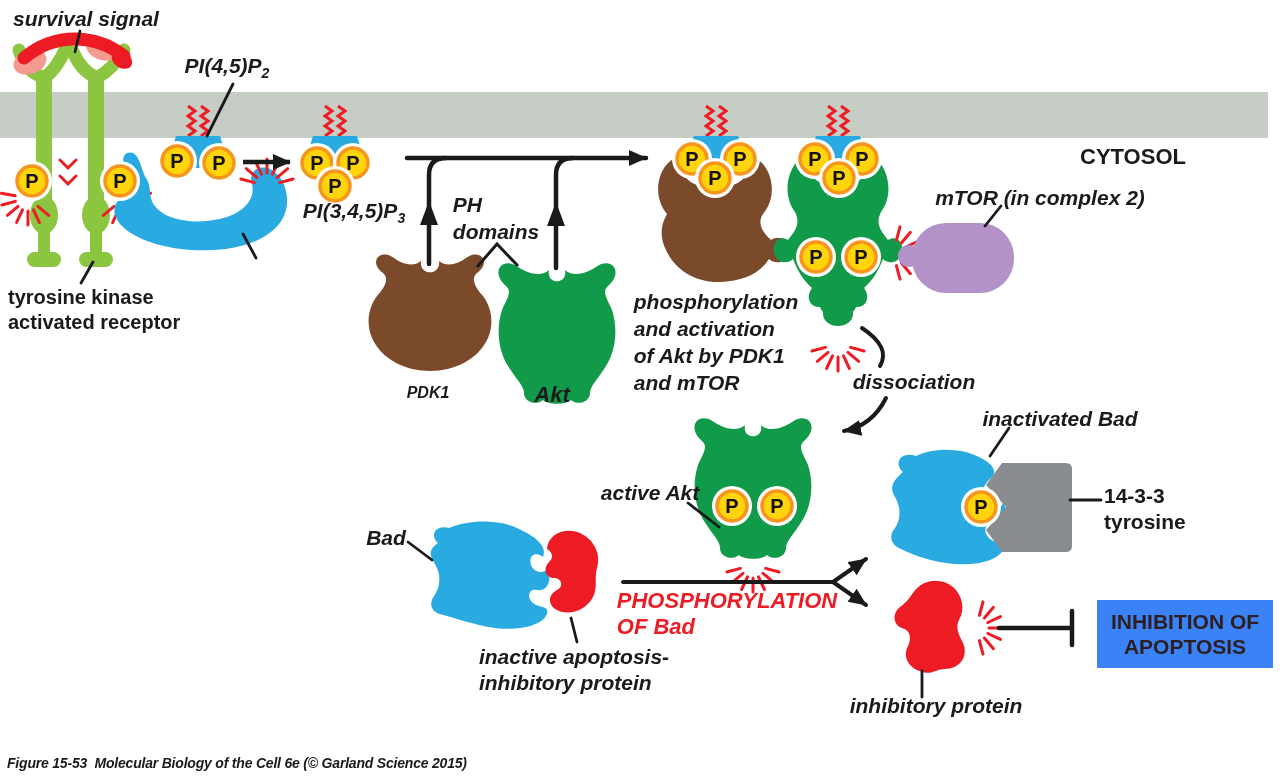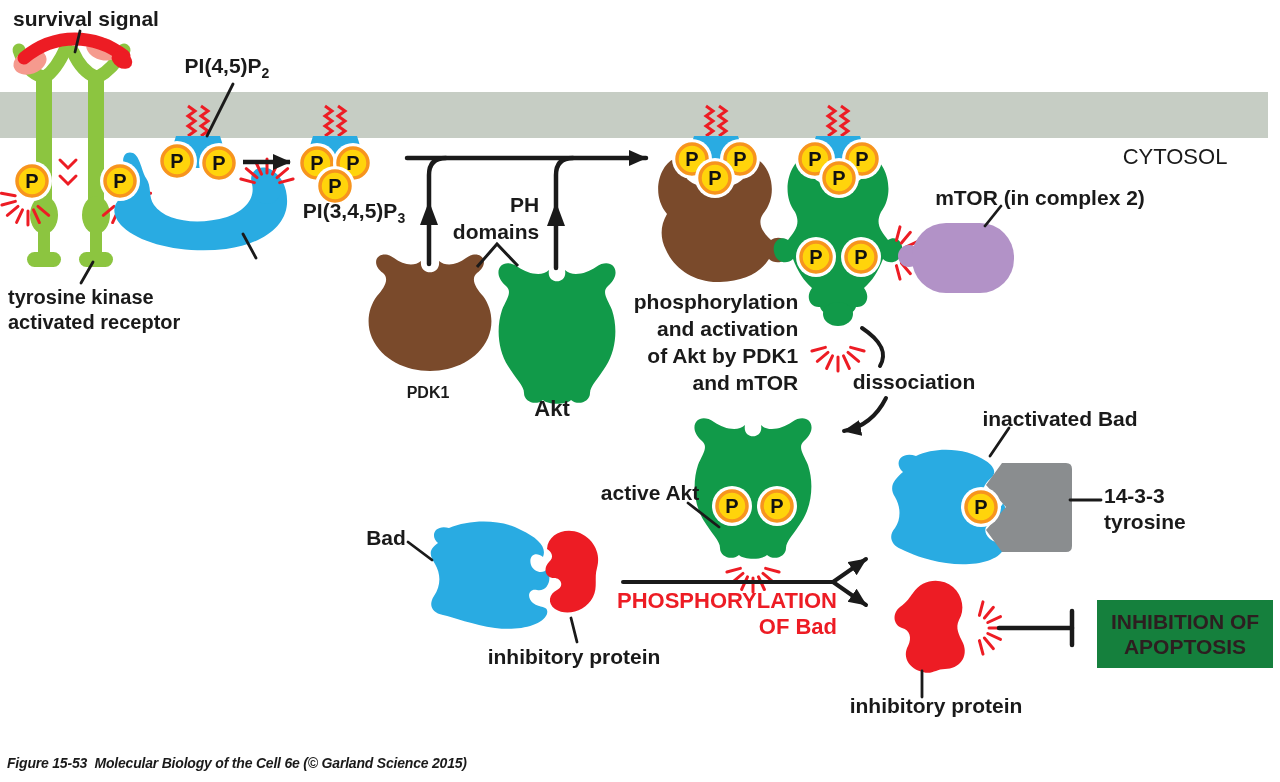--- a/index.html
+++ b/index.html
@@ -1,30 +1,30 @@
 <!DOCTYPE html>
 <html><head>
 <meta charset="utf-8">
 <style>
   html,body{margin:0;padding:0;background:#fff;}
   .fig{position:relative;width:1280px;height:782px;background:#ffffff;
        font-family:"Liberation Sans",sans-serif;color:#1a1a1a;overflow:hidden;}
   svg.canvas{position:absolute;left:0;top:0;}
   .lbl{position:absolute;font-weight:bold;font-size:21px;line-height:25px;white-space:nowrap;}
-  .c{transform:translateX(-50%);text-align:right;}
+  .c{transform:translateX(-50%);text-align:left;font-style:italic;}
   .red{color:#ed1c24;}
   .sub{font-size:14px;vertical-align:-5px;}
   .pt{font-family:"Liberation Sans",sans-serif;font-weight:bold;font-size:20px;
       text-anchor:middle;fill:#111;}
-  .box{position:absolute;left:1097px;top:600px;width:176px;height:68px;background:#15803d;
+  .box{position:absolute;left:1097px;top:600px;width:176px;height:68px;background:#3b82f6;
        display:flex;flex-direction:column;align-items:center;justify-content:center;
        font-weight:bold;font-size:21px;line-height:25px;color:#2d1e20;}
   .cap{position:absolute;left:7px;top:755px;font-weight:bold;font-size:14px;white-space:pre;letter-spacing:-0.2px;font-style:italic;}
-  .cytosol{position:absolute;left:1080px;top:144px;width:190px;text-align:center;
-           font-weight:normal;font-size:22px;}
+  .cytosol{position:absolute;left:1080px;top:144px;width:190px;text-align:left;
+           font-weight:bold;font-size:22px;}
 </style>
 </head>
 <body>
 
 <div class="fig">
 
 <svg class="canvas" width="1280" height="782" viewBox="0 0 1280 782">
   <defs>
     <marker id="ah" markerUnits="userSpaceOnUse" markerWidth="22" markerHeight="18" refX="17" refY="8" orient="auto">
       <path d="M0,0 L18,8 L0,16 Z" fill="#1a1a1a"></path>
@@ -278,40 +278,41 @@
 </div>
 
 
 <div class="lbl c" style="left:496px;top:191px;line-height:27px">
   <div>PH</div>
   <div>domains</div>
 </div>
 
 <div class="lbl c" style="left:428px;top:380px;font-size:16px">PDK1</div>
 
-<div class="lbl c" style="left:552px;top:396px;font-size:22px">Akt</div>
+<div class="lbl c" style="left:552px;top:382px;font-size:22px">Akt</div>
 
 <div class="lbl c" style="left:716px;top:288px;line-height:27px">
   <div>phosphorylation</div>
   <div>and activation</div>
   <div>of Akt by PDK1</div>
   <div>and mTOR</div>
 </div>
 
 <div class="lbl c" style="left:1040px;top:185px">mTOR (in complex 2)</div>
 
 <div class="cytosol">CYTOSOL</div>
 
 <div class="lbl c" style="left:914px;top:369px">dissociation</div>
 
 <div class="lbl c" style="left:650px;top:480px">active Akt</div>
 
 <div class="lbl c" style="left:386px;top:525px">Bad</div>
 
 <div class="lbl c" style="left:574px;top:644px;line-height:26px">
+  <div>inactive apoptosis-</div>
   <div>inhibitory protein</div>
 </div>
 
 <div class="lbl c red" style="left:727px;top:588px;font-size:22px;line-height:26px">
   <div>PHOSPHORYLATION</div>
   <div>OF Bad</div>
 </div>
 
 <div class="lbl c" style="left:1060px;top:406px">inactivated Bad</div>
 

